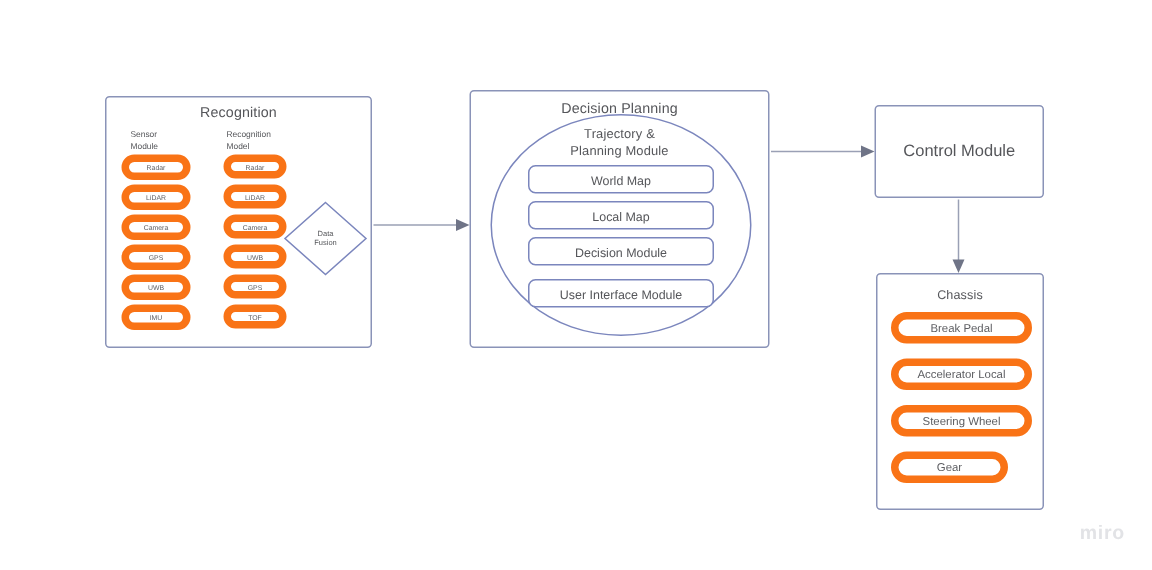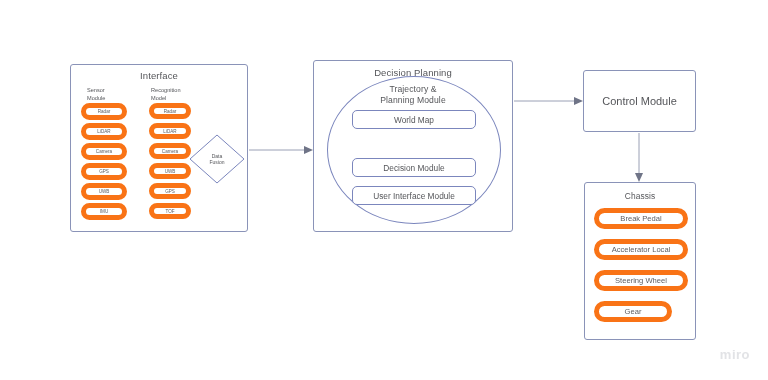--- a/index.html
+++ b/index.html
@@ -135,21 +135,21 @@
   #chassis-title     { top: 8px; font-size: 8.4px; }
 
   .watermark         { }
 </style>
 </head>
 <body>
 
 <div id="canvas">
 
   <div class="box" id="perception-group">
-    <div class="grp-title" id="perception-title">Interface</div>
+    <div class="grp-title" id="perception-title">Recognition</div>
     <div class="col-title" id="sensor-col-title">Sensor
 Module</div>
     <div class="col-title" id="recog-col-title">Recognition
 Model</div>
 
     <div class="pill small" style="left:10px; top:38px; width:46px; height:17px;">
       <span>Radar</span>
     </div>
     <div class="pill small" style="left:10px; top:58px; width:46px; height:17px;">
       <span>LiDAR</span>
@@ -199,20 +199,23 @@
     <div class="grp-title" id="decision-title">Decision Planning</div>
   </div>
 
   <div class="ellipse" id="traj-ellipse"></div>
   <div class="grp-title" id="traj-title">Trajectory &amp;
 Planning Module</div>
 
   <div class="rrect" style="left:352px; top:110px; width:124px; height:19px;">
     <span>World Map</span>
   </div>
+  <div class="rrect" style="left:352px; top:134px; width:124px; height:19px;">
+    <span>Local Map</span>
+  </div>
   <div class="rrect" style="left:352px; top:158px; width:124px; height:19px;">
     <span>Decision Module</span>
   </div>
   <div class="rrect" style="left:352px; top:186px; width:124px; height:19px;">
     <span>User Interface Module</span>
   </div>
 
   <div class="box" id="control-module">
     <div class="boxlabel" style="font-size:11px;">Control Module</div>
   </div>

